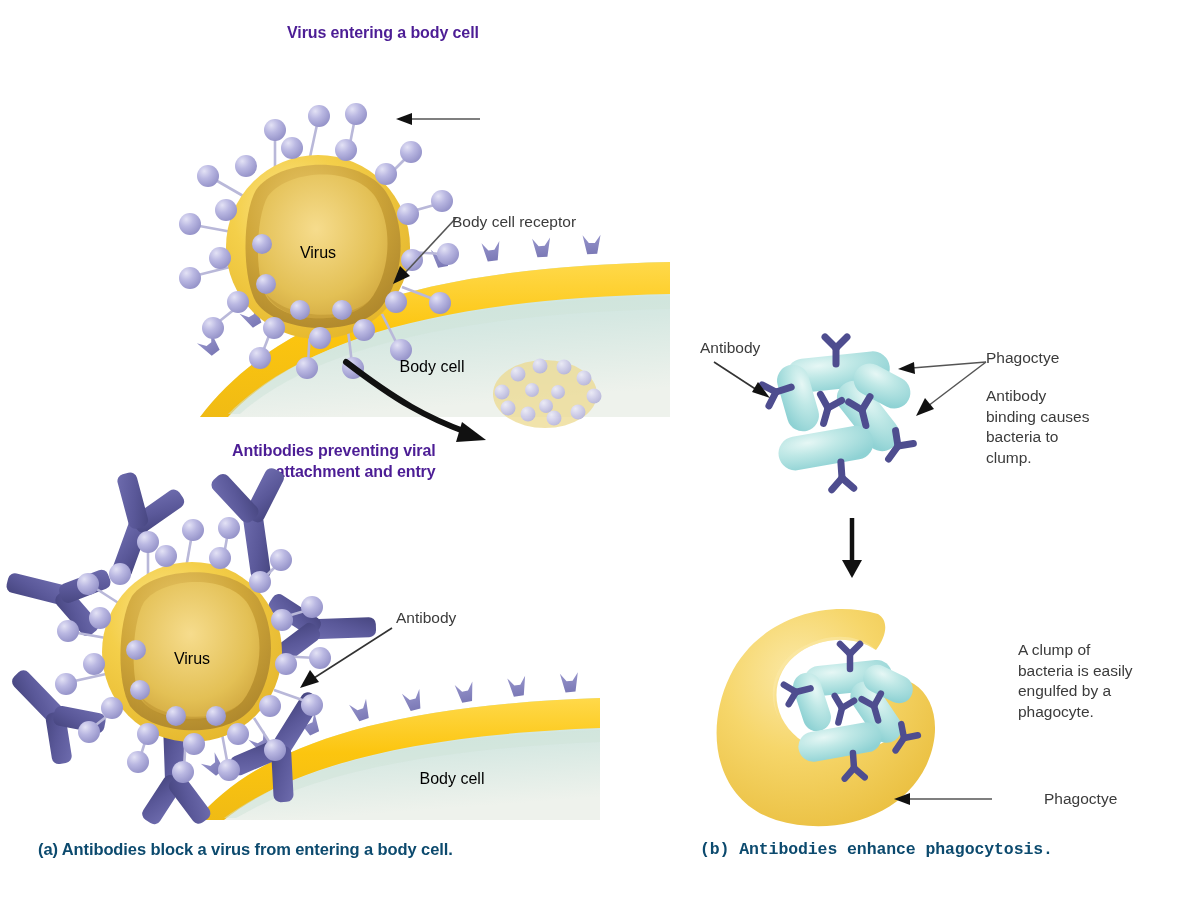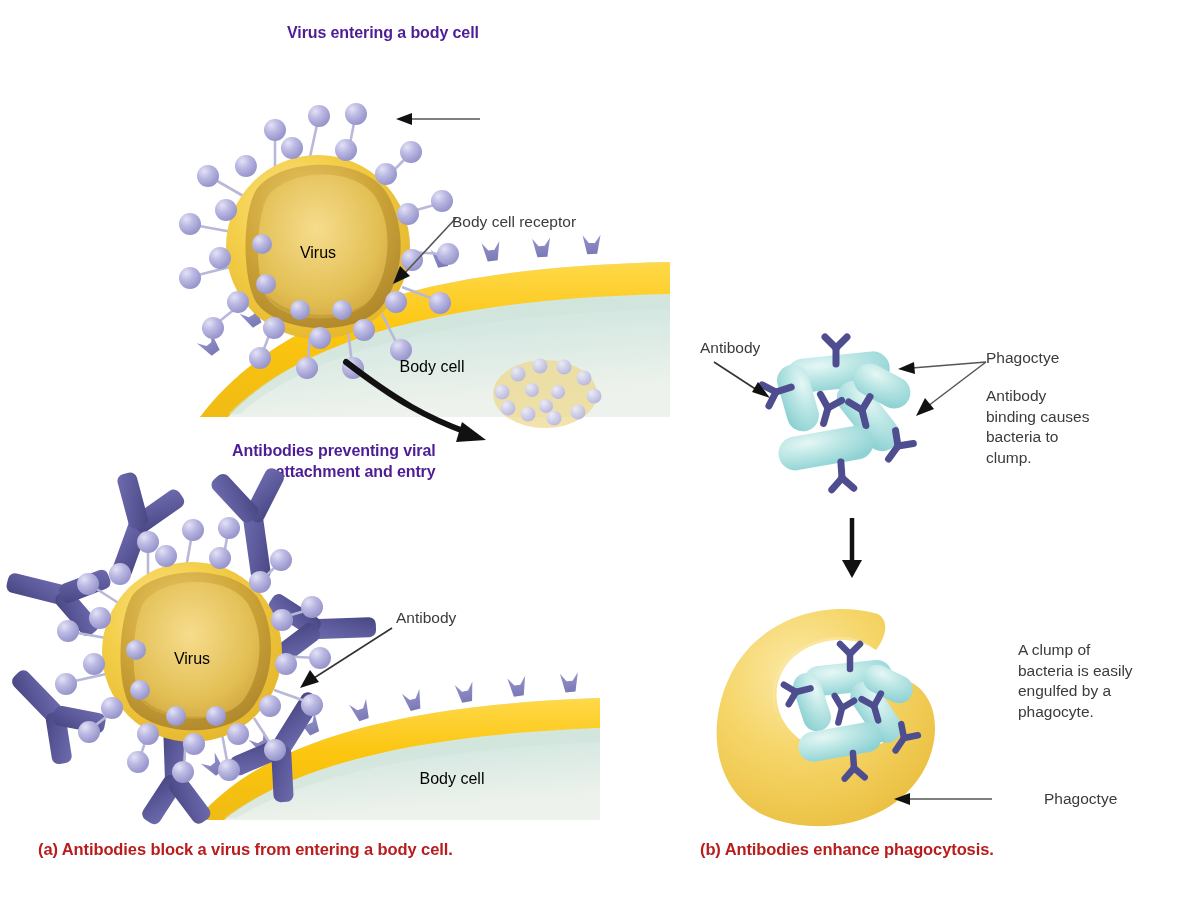--- a/index.html
+++ b/index.html
@@ -21,21 +21,21 @@
     font-weight: bold;
     font-size: 16px;
     color: #4c1d95;
     letter-spacing: -0.1px;
     line-height: 1.32;
     white-space: pre-line;
   }
   .caption {
     font-weight: bold;
     font-size: 16.5px;
-    color: #b91c1c;
+    color: #0c4a6e;
     letter-spacing: -0.1px;
   }
   .callout {
     font-size: 15.5px;
     color: #3b3b3b;
     line-height: 1.33;
     white-space: pre-line;
   }
   .incell-label {
     font-size: 16px;
@@ -572,15 +572,15 @@
 engulfed by a
 phagocyte.</div>
 
   <svg class="abs" style="left:886px; top:790px;" width="110" height="18">
     <line x1="106" y1="9" x2="22" y2="9" stroke="#555555" stroke-width="1.6"></line>
     <path d="M 8 9 L 24 3 L 24 15 Z" fill="#111111"></path>
   </svg>
   <div class="abs callout" style="left:1000px; top:789px;margin-left:44px;">Phagoctye</div>
 
   <div class="abs caption" style="left:38px; top:840px;">(a) Antibodies block a virus from entering a body cell.</div>
-  <div class="abs caption" style="left:700px; top:840px;">(b) Antibodies enhance phagocytosis.</div>
+  <div class="abs caption" style="left:700px; top:840px;font-family:Liberation Mono, monospace;">(b) Antibodies enhance phagocytosis.</div>
 
 </div>
 
 </body></html>

